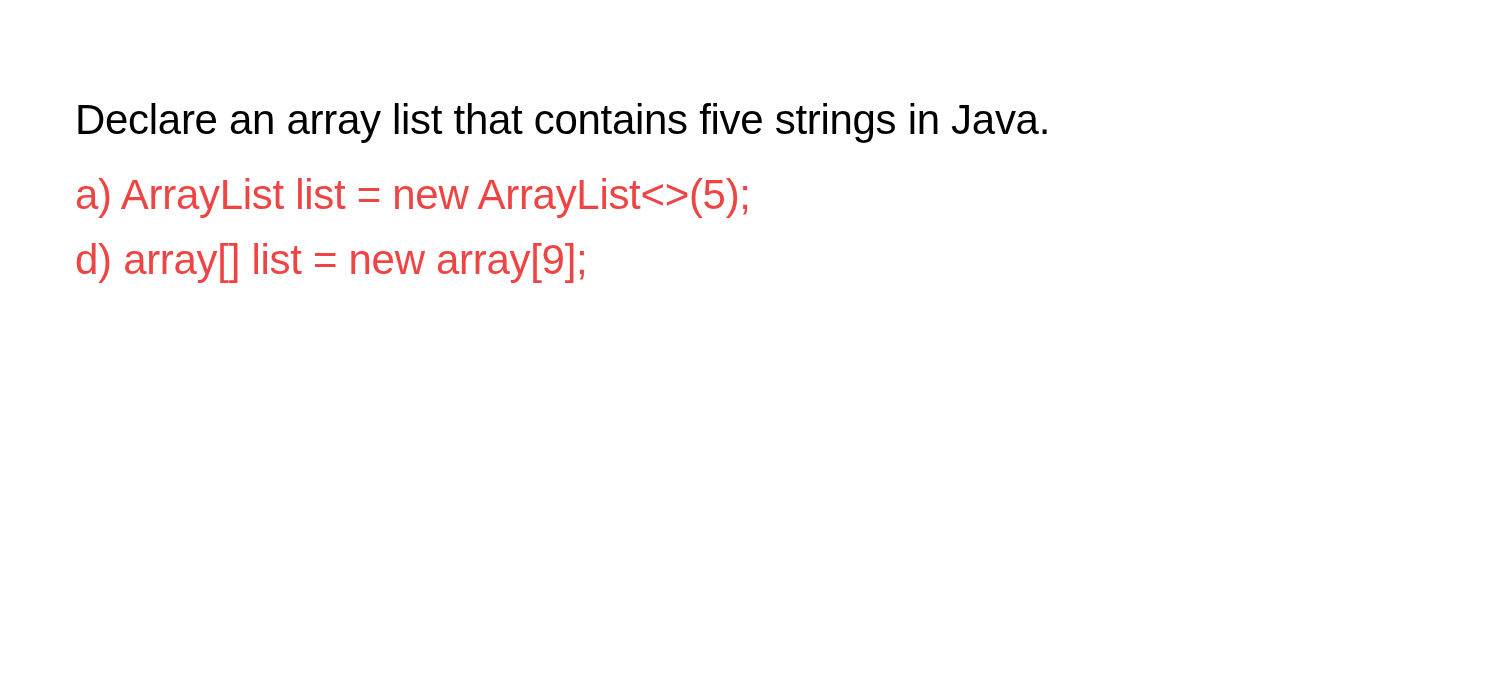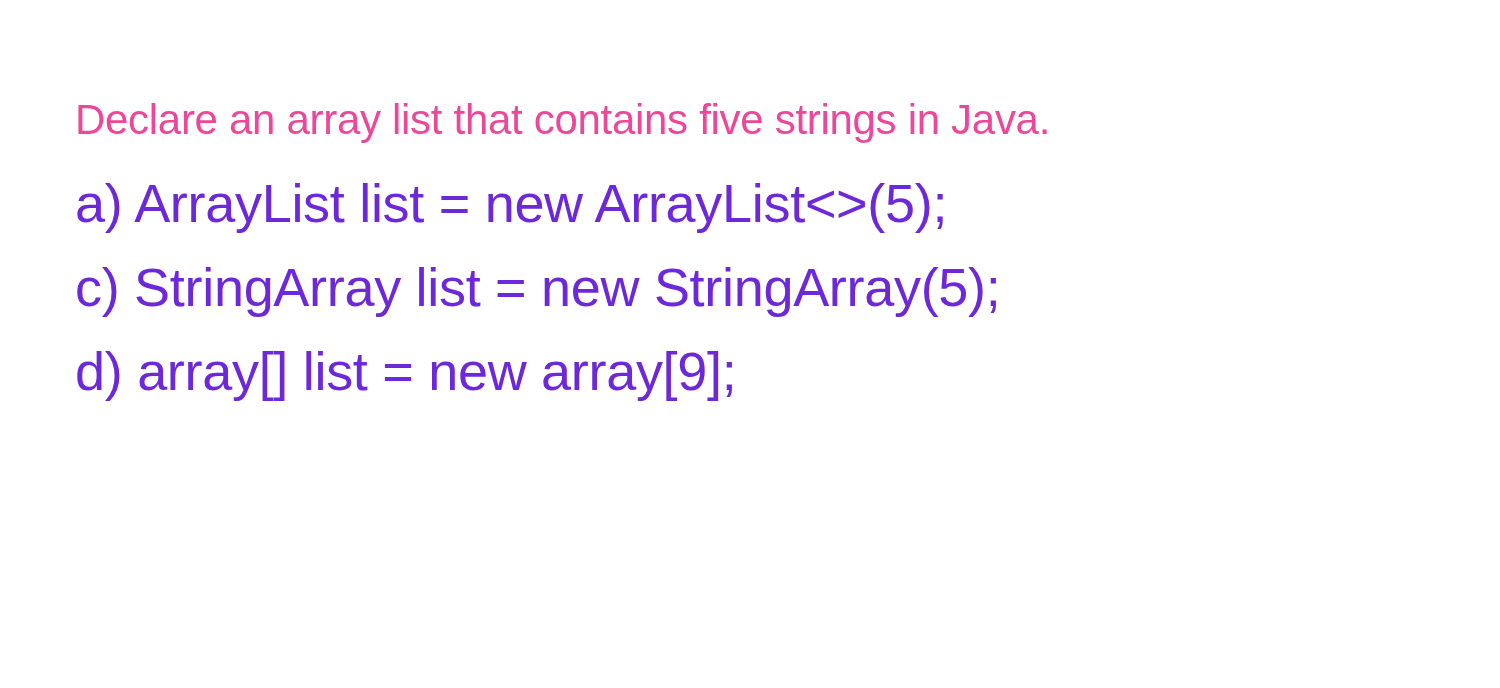--- a/index.html
+++ b/index.html
@@ -9,45 +9,41 @@
     }
     body {
       width: 1500px;
       height: 688px;
       background: #ffffff;
       font-family: -apple-system, BlinkMacSystemFont, "Segoe UI", Helvetica, Arial, sans-serif;
       padding: 85px 75px;
     }
     .question-text {
       font-size: 42px;
-      color: #ec4899;
+      color: #000000;
       line-height: 1.65;
       letter-spacing: -0.3px;
     }
     .option {
-      font-size: 54px;
-      color: #6d28d9;
+      font-size: 42px;
+      color: #ef4444;
       line-height: 1.55;
       letter-spacing: -0.3px;
     }
     .options-container {
       margin-top: 8px;
     }
   </style>
 </head>
 <body>
 
 <div class="question-text">Declare an array list that contains five strings in Java.</div>
 
 <div class="options-container">
   <div class="option">
     <span>a)</span>
     <span>ArrayList list = new ArrayList&lt;&gt;(5);</span>
   </div>
   <div class="option">
-    <span>c)</span>
-    <span>StringArray list = new StringArray(5);</span>
-  </div>
-  <div class="option">
     <span>d)</span>
     <span>array[] list = new array[9];</span>
   </div>
 </div>
 
 </body></html>

